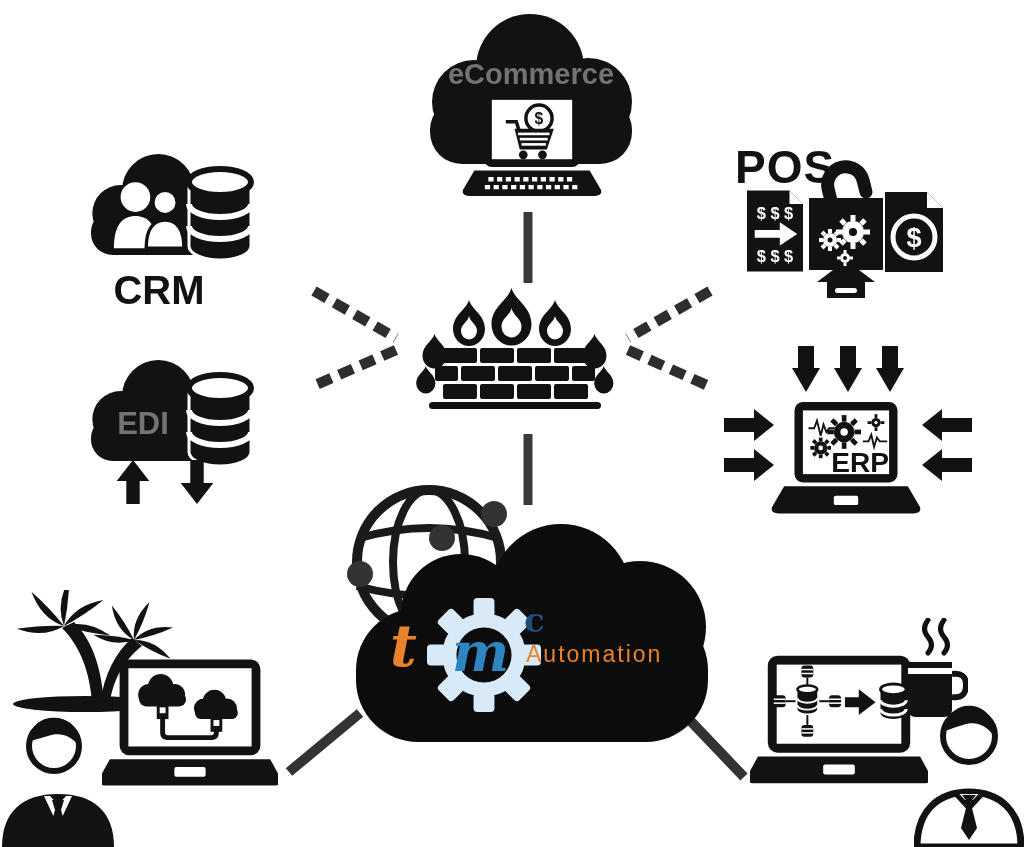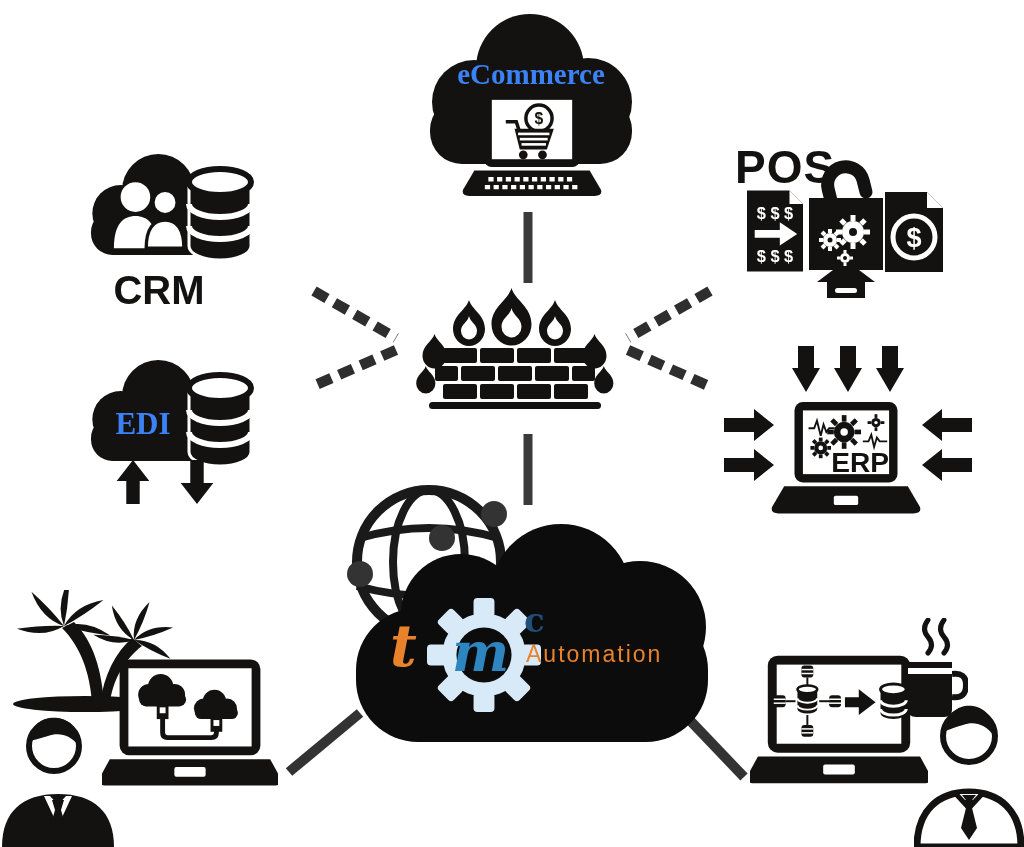--- a/index.html
+++ b/index.html
@@ -1,21 +1,21 @@
 <!DOCTYPE html>
 <html><head>
 <meta charset="utf-8">
 <style>
   html,body{margin:0;padding:0;background:#fff;}
   .stage{position:relative;width:1024px;height:847px;background:#fff;overflow:hidden;
          font-family:"Liberation Sans",sans-serif;}
   .stage svg{position:absolute;display:block;}
   .node{position:absolute;}
   .lbl{position:absolute;font-weight:bold;color:#141210;line-height:1;}
-  .lbl.white{color:#3b82f6;font-family:Liberation Serif, serif;}
+  .lbl.white{color:#737373;}
   .logo-t{position:absolute;left:390px;top:612px;font:italic bold 58px "DejaVu Serif",serif;color:#E8832C;}
   .logo-m{position:absolute;left:452px;top:620px;font:italic bold 54px "DejaVu Serif",serif;color:#2E86C1;z-index:5;}
   .logo-c{position:absolute;left:524px;top:600px;font:bold 34px "DejaVu Serif",serif;color:#1F4E79;}
   .logo-line1{position:absolute;left:526px;top:641px;font-size:23px;letter-spacing:2px;color:#E8832C;}
   .logo-line2{position:absolute;left:526px;top:669px;font-size:23px;letter-spacing:2px;color:#2E86C1;}
   .z1{z-index:1}.z2{z-index:2}.z3{z-index:3}.z4{z-index:4}
 </style>
 </head>
 <body>
 

